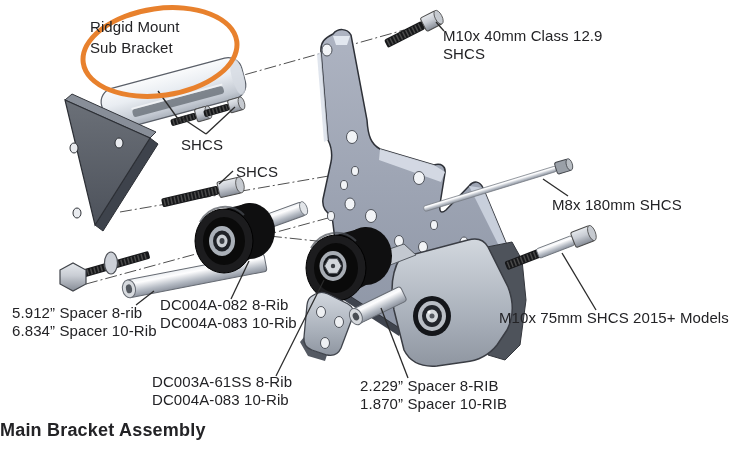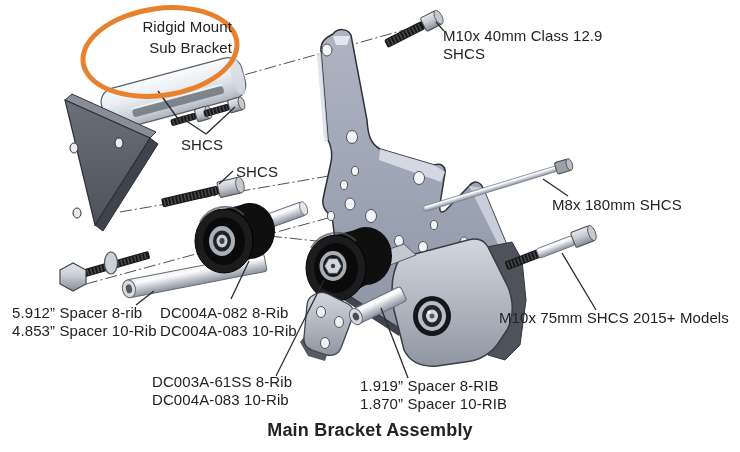--- a/index.html
+++ b/index.html
@@ -2,32 +2,32 @@
 <html><head>
 <meta charset="utf-8">
 <style>
   html,body{margin:0;padding:0;background:#ffffff;}
   .stage{
     position:relative;width:740px;height:452px;background:#ffffff;overflow:hidden;
     font-family:"Liberation Sans",sans-serif;color:#232326;
   }
   .stage svg{position:absolute;left:0;top:0;}
   .co{position:absolute;font-size:15px;line-height:18px;white-space:nowrap;font-weight:500;letter-spacing:.1px;}
-  #c-ridgid{left:102px;top:16px;width:130px;text-align:right;line-height:21px;}
+  #c-ridgid{left:90px;top:16px;width:130px;text-align:left;line-height:21px;}
   #c-m10class{left:443px;top:27px;}
   #c-m8-40{left:181px;top:136px;}
   #c-m10-40{left:236px;top:163px;}
   #c-m8-180{left:552px;top:196px;}
   #c-m10-75{left:499px;top:309px;}
   #c-spacerlong{left:12px;top:304px;}
-  #c-roller1{left:160px;top:296px;margin-top:8px;}
+  #c-roller1{left:160px;top:296px;}
   #c-roller2{left:152px;top:373px;}
   #c-spacershort{left:360px;top:377px;}
   .title{
-    position:absolute;left:0;top:420px;width:740px;text-align:center;
+    position:absolute;left:0;top:420px;width:740px;
     font-size:18px;font-weight:bold;letter-spacing:.2px;
   }
   .hl-ellipse{
     position:absolute;left:80px;top:6px;width:150px;height:82px;
     border:5px solid #e8812d;border-radius:50%;transform:rotate(-8deg);
   }
 </style>
 </head>
 <body>
 
@@ -279,33 +279,33 @@
 <div class="co" id="c-m8-180">
   <div>M8x 180mm SHCS</div>
 </div>
 
 <div class="co" id="c-m10-75">
   <div>M10x 75mm SHCS 2015+ Models</div>
 </div>
 
 <div class="co" id="c-spacerlong">
   <div>5.912” Spacer 8-rib</div>
-  <div>4.853” Spacer 10-Rib</div>
+  <div>6.834” Spacer 10-Rib</div>
 </div>
 
 <div class="co" id="c-roller1">
   <div>DC004A-082 8-Rib</div>
   <div>DC004A-083 10-Rib</div>
 </div>
 
 <div class="co" id="c-roller2">
   <div>DC003A-61SS 8-Rib</div>
   <div>DC004A-083 10-Rib</div>
 </div>
 
 <div class="co" id="c-spacershort">
-  <div>1.919” Spacer 8-RIB</div>
+  <div>2.229” Spacer 8-RIB</div>
   <div>1.870” Spacer 10-RIB</div>
 </div>
 
 <div class="title">Main Bracket Assembly</div>
 
 </div>
 
 </body></html>

